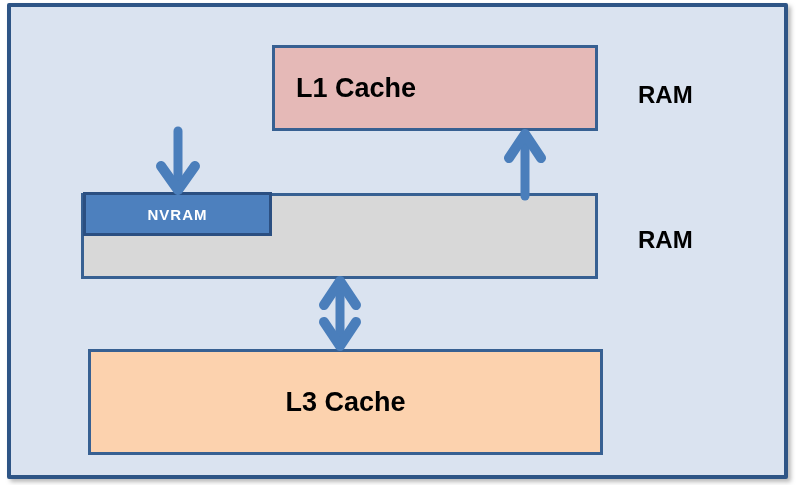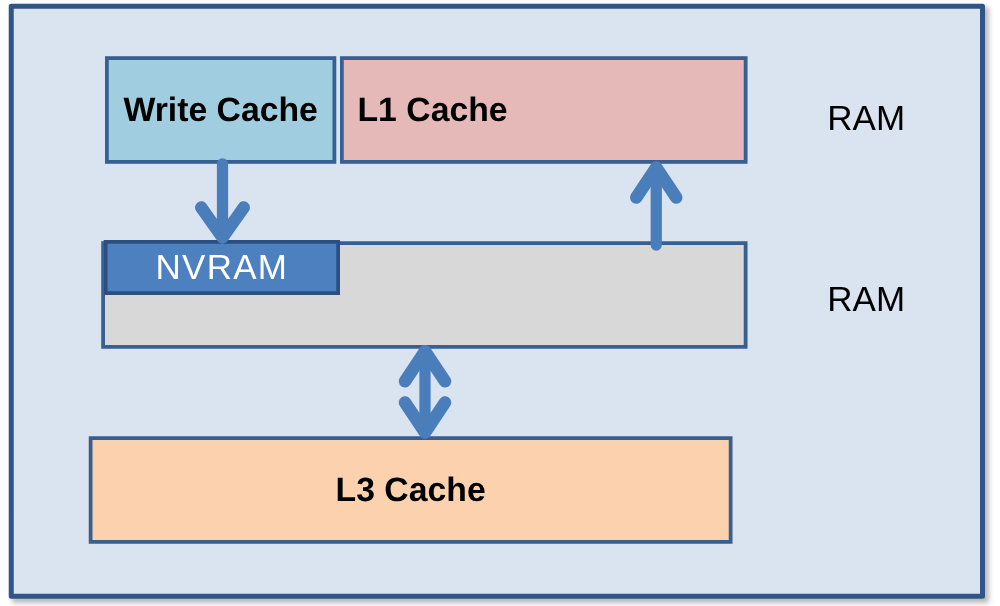--- a/index.html
+++ b/index.html
@@ -36,53 +36,52 @@
     align-items: center;
   }
   .box-label {
     font-weight: bold;
     font-size: 27px;
     color: #000000;
     white-space: nowrap;
     line-height: 1;
   }
   .write-cache { left: 84px;  top: 45px;  width: 185px; height: 86px; justify-content: center; }
-  .l1-cache    { left: 272px; top: 45px;  width: 326px; height: 86px; padding-left: 11px; }
+  .l1-cache    { left: 272px; top: 45px;  width: 326px; height: 86px; padding-left: 21px; }
   .l2-cache    { left: 81px;  top: 193px; width: 517px; height: 86px; }
-  .l3-cache    { left: 71px;  top: 349px; width: 515px; height: 86px; justify-content: center; text-align: right; }
+  .l3-cache    { left: 88px;  top: 349px; width: 515px; height: 106px; justify-content: center; text-align: right; }
   .nvram {
     position: absolute;
     left: 83px; top: 192px; width: 189px; height: 44px;
     box-sizing: border-box;
     border: 3px solid #2B4F81;
     z-index: 3;
     display: flex;
     align-items: center;
     justify-content: center;
   }
   .nvram-label {
-    font-weight: normal;
-    font-size: 28px;
+    font-weight: bold;
+    font-size: 15px;
     letter-spacing: 1px;
     line-height: 1;
   }
   .l2-label {
     position: absolute;
     left: 283px;
     top: 222px;
     height: 30px;
     line-height: 30px;
     z-index: 4;
   }
   .tier-label {
     position: absolute;
     width: 110px;
-    text-align: center;
-    font-weight: normal;
-    font-size: 28px;
+    font-weight: bold;
+    font-size: 24px;
     color: #000000;
     z-index: 2;
     line-height: 30px;
   }
   .tier-ram1 { left: 638px; top: 80px;  }
   .tier-ram2 { left: 638px; top: 225px; }
   .tier-ssd  { left: 633px; top: 375px; }
   .arrows-svg {
     position: absolute;
     left: 0; top: 0;
@@ -91,23 +90,20 @@
     pointer-events: none;
   }
 </style>
 </head>
 <body>
 
 <div class="stage">
 
   <div class="frame" style="background-color: rgb(218, 227, 240);"></div>
 
-  <div class="box write-cache" style="background-color: rgb(160, 205, 224);">
-    <span class="box-label">Write Cache</span>
-  </div>
 
   <div class="box l1-cache" style="background-color: rgb(229, 185, 183);">
     <span class="box-label">L1 Cache</span>
   </div>
 
   <div class="tier-label tier-ram1">RAM</div>
 
   <div class="box l2-cache" style="background-color: rgb(216, 216, 216);"></div>
 
   <div class="nvram" style="background-color: rgb(77, 128, 190);">

